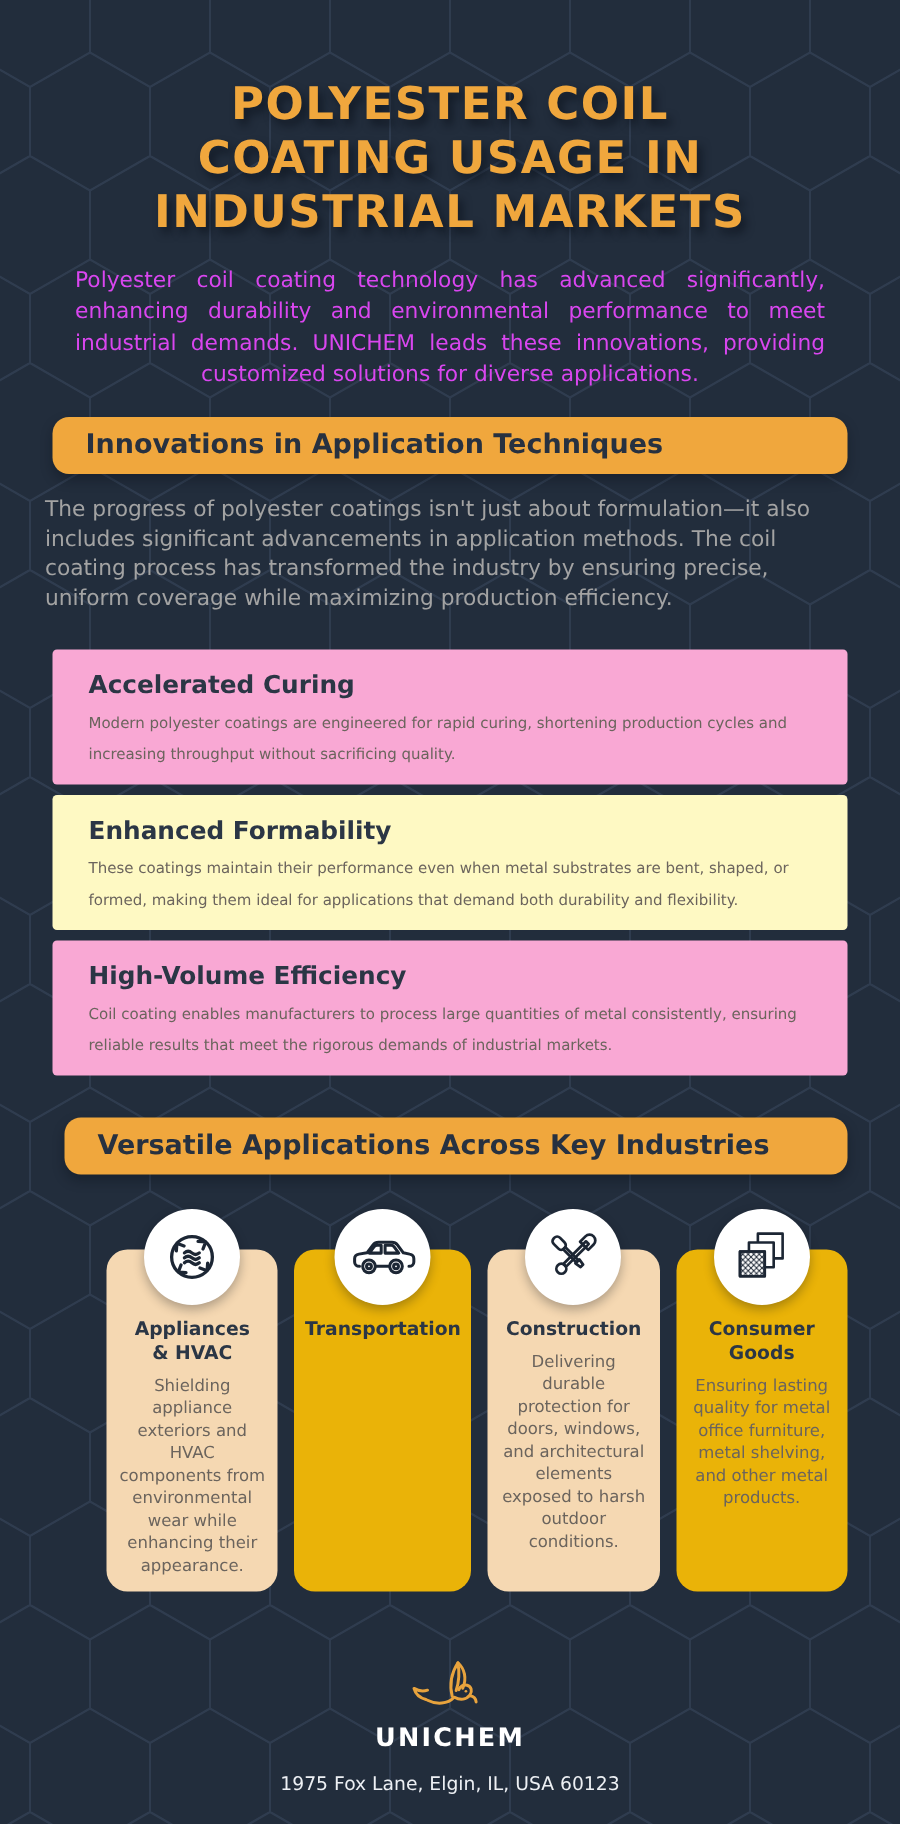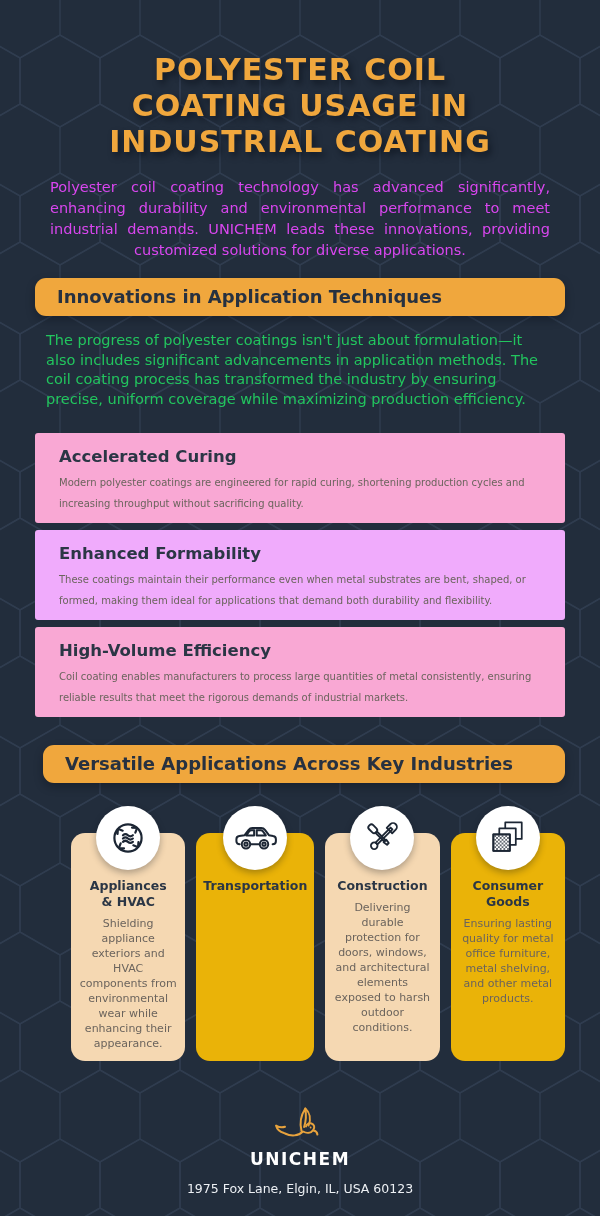--- a/index.html
+++ b/index.html
@@ -33,33 +33,33 @@
     background:#F0A73D;
     color:#273140;
     font-size:18px;line-height:22px;font-weight:bold;
     padding:8px 22px;
     border-radius:11px;
     box-shadow:0 4px 8px rgba(8,13,22,.35);
   }
   .banner.second{margin-top:28px;margin-left:43px;}
 
   .lead{
-    margin:15px 46px 0;
-    color:#22c55e;
+    margin:15px 30px 0;
+    color:#a3a3a3;
     font-size:14.5px;line-height:19.5px;
   }
 
   .cards{margin:24px 35px 0;}
   .card{
     border-radius:3px;
     padding:14px 24px 9px;
     margin-bottom:7px;
   }
   .card--peach{background:#f9a8d4;}
-  .card--white{background:#f0abfc;}
+  .card--white{background:#fef9c3;}
   .card h3{
     margin:0 0 5px;
     color:#2B3645;
     font-size:16.5px;line-height:20px;
   }
   .card p{
     margin:0;
     color:#6B645D;
     font-size:10px;line-height:21px;
   }
@@ -133,21 +133,21 @@
     </defs>
     <rect width="600" height="1216" fill="#222D3C"></rect>
     <rect width="600" height="1216" fill="url(#hexpat)"></rect>
   </svg>
 
   <div class="content">
 
     <h1 class="title">
       <div>POLYESTER COIL</div>
       <div>COATING USAGE IN</div>
-      <div>INDUSTRIAL COATING</div>
+      <div>INDUSTRIAL MARKETS</div>
     </h1>
 
     <p class="intro">Polyester coil coating technology has advanced significantly, enhancing durability and environmental performance to meet industrial demands. UNICHEM leads these innovations, providing customized solutions for diverse applications.</p>
 
     <div class="banner">Innovations in Application Techniques</div>
 
     <p class="lead">The progress of polyester coatings isn't just about formulation—it also includes significant advancements in application methods. The coil coating process has transformed the industry by ensuring precise, uniform coverage while maximizing production efficiency.</p>
 
     <div class="cards">
       <div class="card card--peach">

